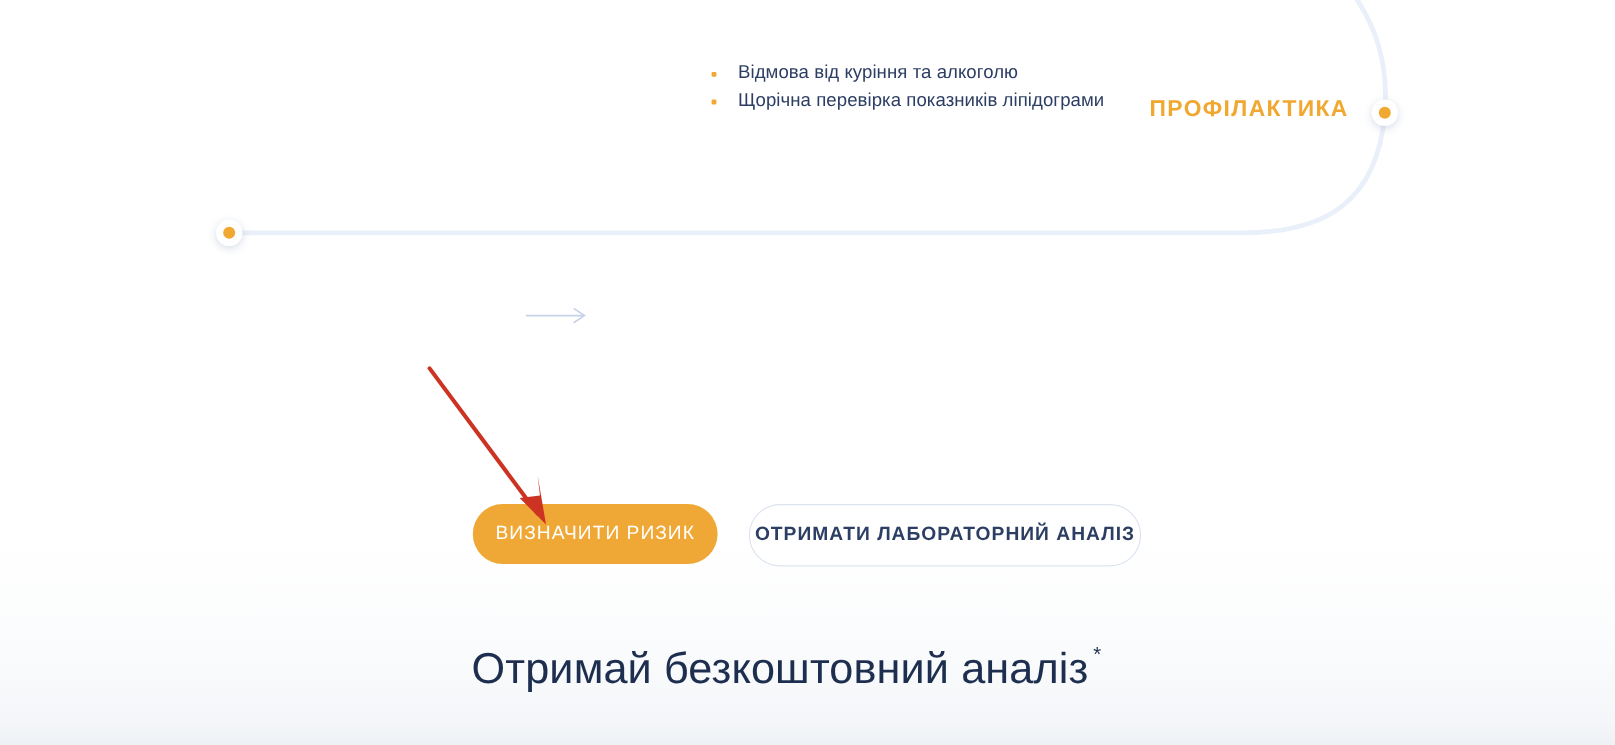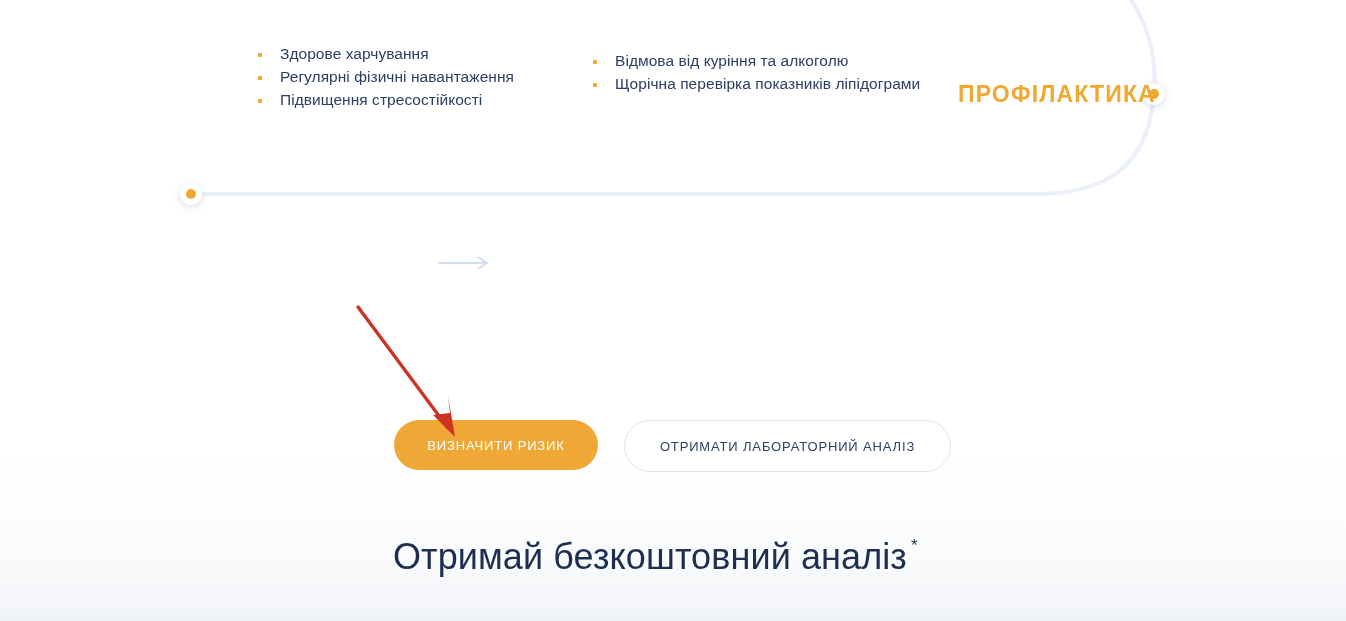--- a/index.html
+++ b/index.html
@@ -61,21 +61,21 @@
     background: #f0a830;
   }
   #dot-right { left: 1143px; top: 83px; }
   #dot-left  { left: 180px;  top: 183px; }
 
   
   .section-label {
     position: absolute;
     left: 958px;
     top: 81px;
-    font-size: 23px;
+    font-size: 19px;
     font-weight: bold;
     letter-spacing: 1.15px;
     color: #f0a830;
     white-space: nowrap;
   }
 
   
   .bullets {
     position: absolute;
   }
@@ -125,21 +125,21 @@
   }
 
   
   .btn {
     position: absolute;
     display: flex;
     align-items: center;
     justify-content: center;
     box-sizing: border-box;
     border-radius: 40px;
-    font-size: 13px;
+    font-size: 16px;
     letter-spacing: 0.85px;
     cursor: pointer;
     white-space: nowrap;
   }
   #btn-primary {
     left: 394px;
     top: 420px;
     width: 204px;
     height: 50px;
     background: #efa835;
@@ -147,20 +147,21 @@
     border: none;
   }
   #btn-secondary {
     left: 624px;
     top: 420px;
     width: 327px;
     height: 52px;
     background: #ffffff;
     color: #2c3e63;
     border: 1px solid #dde4f0;
+    font-weight: bold;
   }
 
   
   .bottom-heading {
     position: absolute;
     left: 393px;
     top: 536px;
     font-size: 36px;
     color: #1d2e4f;
     letter-spacing: 0.1px;
@@ -192,34 +193,20 @@
   <svg class="timeline-svg" viewBox="0 0 1346 621" xmlns="http://www.w3.org/2000/svg">
     <path d="M 191 194 L 1035 194 C 1105 194 1148 168 1154 94 C 1160 22 1120 -30 1060 -62" fill="none" stroke="#eaf0fa" stroke-width="4" stroke-linecap="round"></path>
   </svg>
 
   <div class="node-dot" id="dot-right"></div>
 
   <div class="node-dot" id="dot-left"></div>
 
   <div class="section-label">ПРОФІЛАКТИКА</div>
 
-  <div class="bullets" id="bullets-left">
-    <div class="bullet-row">
-      <span class="bullet-mark"></span>
-      <span class="bullet-text">Здорове харчування</span>
-    </div>
-    <div class="bullet-row">
-      <span class="bullet-mark"></span>
-      <span class="bullet-text">Регулярні фізичні навантаження</span>
-    </div>
-    <div class="bullet-row">
-      <span class="bullet-mark"></span>
-      <span class="bullet-text">Підвищення стресостійкості</span>
-    </div>
-  </div>
 
   <div class="bullets" id="bullets-right">
     <div class="bullet-row" style="margin-top:7px;">
       <span class="bullet-mark"></span>
       <span class="bullet-text">Відмова від куріння та алкоголю</span>
     </div>
     <div class="bullet-row">
       <span class="bullet-mark"></span>
       <span class="bullet-text">Щорічна перевірка показників ліпідограми</span>
     </div>

